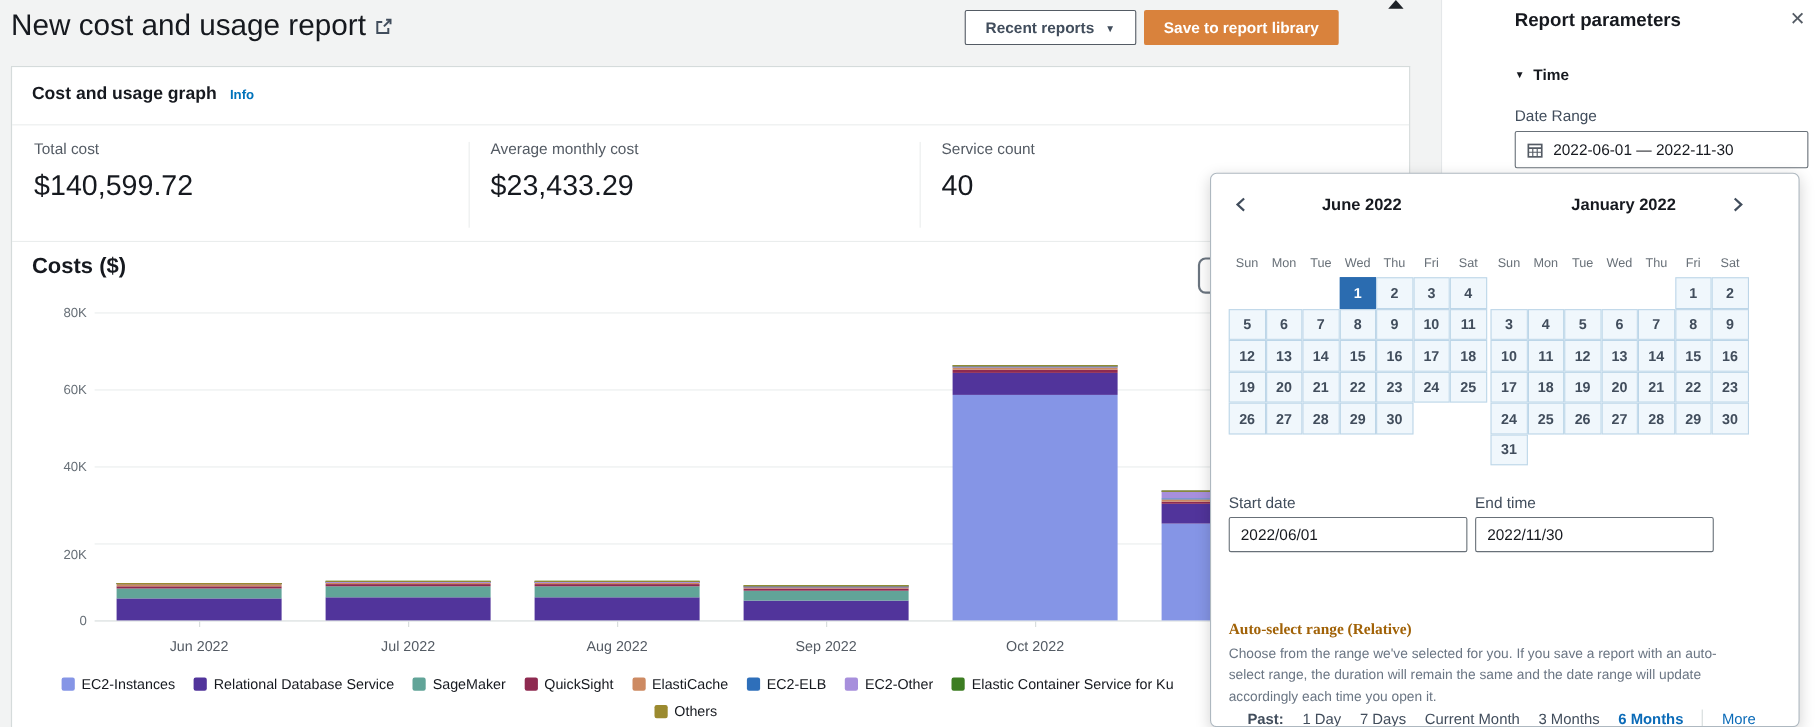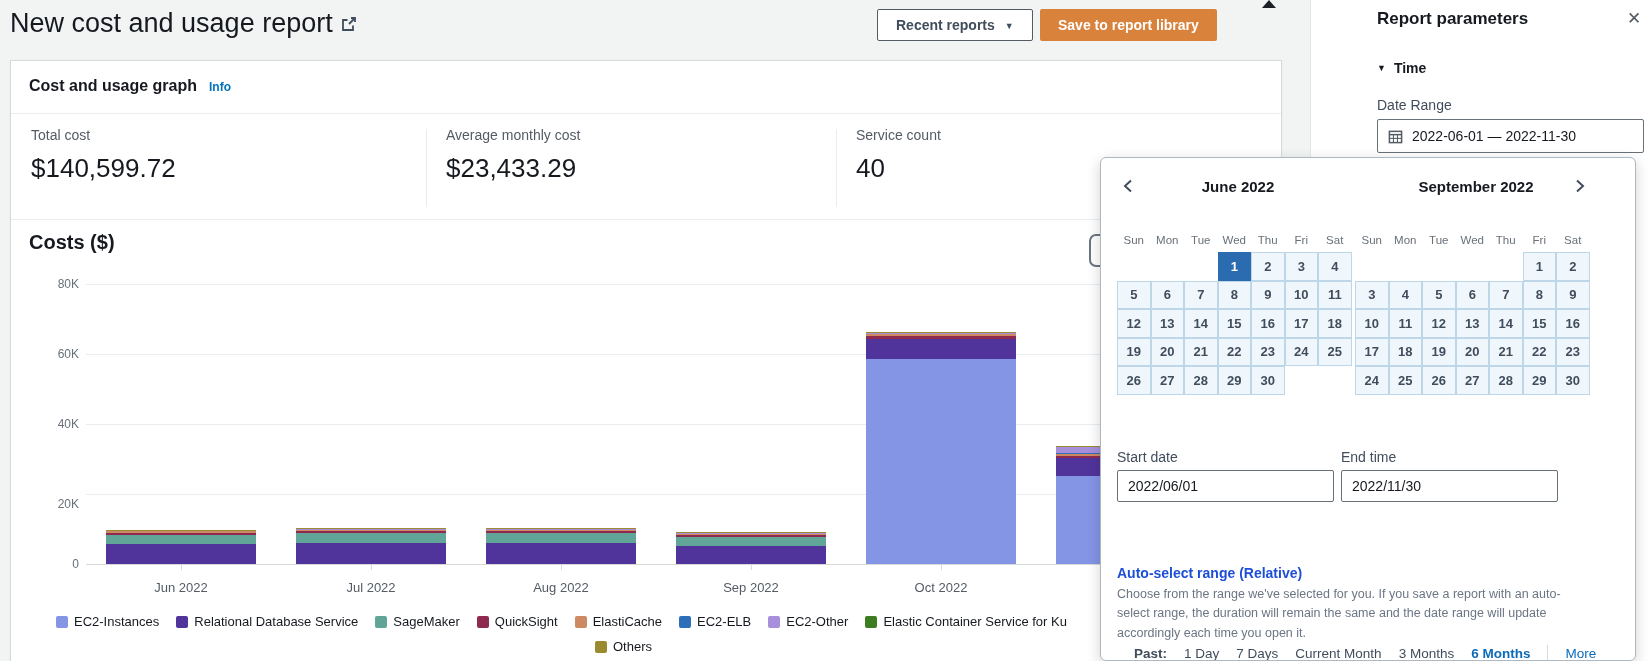--- a/index.html
+++ b/index.html
@@ -65,21 +65,21 @@
   .cal-prev { left:16px; } .cal-next { left:466px; }
   .month-title { position:absolute; top:20px; font-size:15px; font-weight:700; text-align:center; width:234px; }
   .month-grid { position:absolute; top:70px; width:236px; }
   .dow-row, .day-row { display:flex;align-items:flex-end; }
   .dow { width:33.5px; height:24px; font-size:11.5px; color:#687078; display:flex; align-items:center; justify-content:center; }
   .day { width:33.5px; height:28.5px; font-size:13px; font-weight:700; color:#414d5c; display:flex; align-items:center; justify-content:center; }
   .day.range { background:#f0f7fc; border:1px solid #bdd6e8; cursor:pointer; }
   .day.sel { color:#fff; border:1px solid #2b6cb0; cursor:pointer; }
   .popup .field-label2 { position:absolute; font-size:14px; color:#414d5c; }
   .popup input { position:absolute; width:217px; height:32px; border:1px solid #687078; border-radius:2px; padding:0 10px; font-size:14px; color:#16191f; font-family:inherit; background:#fff; }
-  .auto-title { position:absolute; left:16px; top:407px; font-size:14px; font-weight:700; color:#1d4ed8; }
+  .auto-title { position:absolute; left:16px; top:407px; font-size:14px; font-weight:700; color:#a16207;font-family:Liberation Serif, serif; }
   .auto-desc { position:absolute; left:16px; top:427px; width:448px; font-size:12.5px; line-height:1.55; color:#6b7684; }
   .past-row { position:absolute; left:16px; top:487px; display:flex; align-items:center; gap:17px; font-size:13.5px; color:#414d5c; white-space:nowrap;padding-left:17px; }
   .past-label { font-weight:700; }
   .past-opt { cursor:pointer; }
   .past-opt.sel { color:#0b6bb8; font-weight:700; }
   .past-sep { width:1px; height:17px; background:#d5dbdb; }
   .more-link { color:#0b6bb8; cursor:pointer; }
 </style>
 </head>
 <body>
@@ -270,21 +270,21 @@
   </div>
 </div>
 
 <div class="abs popup">
   <div class="cal-nav cal-prev">
     <svg width="16" height="16" viewBox="0 0 16 16">
         <polyline points="10,2.5 4,8 10,13.5" fill="none" stroke="#414d5c" stroke-width="2"></polyline>
       </svg>
   </div>
   <div class="month-title" style="left:20px">June 2022</div>
-  <div class="month-title" style="left:258px">September 2022</div>
+  <div class="month-title" style="left:258px">January 2022</div>
   <div class="cal-nav cal-next">
     <svg width="16" height="16" viewBox="0 0 16 16">
         <polyline points="6,2.5 12,8 6,13.5" fill="none" stroke="#414d5c" stroke-width="2"></polyline>
       </svg>
   </div>
   <div class="month-grid" id="grid0" style="left:16px">
       <div class="dow-row">
         <div class="dow">Sun</div>
         <div class="dow">Mon</div>
         <div class="dow">Tue</div>
@@ -386,20 +386,29 @@
         <div class="day range">23</div>
       </div>
       <div class="day-row">
         <div class="day range">24</div>
         <div class="day range">25</div>
         <div class="day range">26</div>
         <div class="day range">27</div>
         <div class="day range">28</div>
         <div class="day range">29</div>
         <div class="day range">30</div>
+      </div>
+      <div class="day-row">
+        <div class="day range">31</div>
+        <div class="day"></div>
+        <div class="day"></div>
+        <div class="day"></div>
+        <div class="day"></div>
+        <div class="day"></div>
+        <div class="day"></div>
       </div>
     </div>
 
   <div class="field-label2" style="left:16px;top:291px">Start date</div>
   <div class="field-label2" style="left:240px;top:291px">End time</div>
   <input style="left: 16px; top: 312px;" value="2022/06/01">
   <input style="left: 240px; top: 312px;" value="2022/11/30">
 
   <div class="auto-title">Auto-select range (Relative)</div>
   <div class="auto-desc">Choose from the range we've selected for you. If you save a report with an auto-select range, the duration will remain the same and the date range will update accordingly each time you open it.</div>

